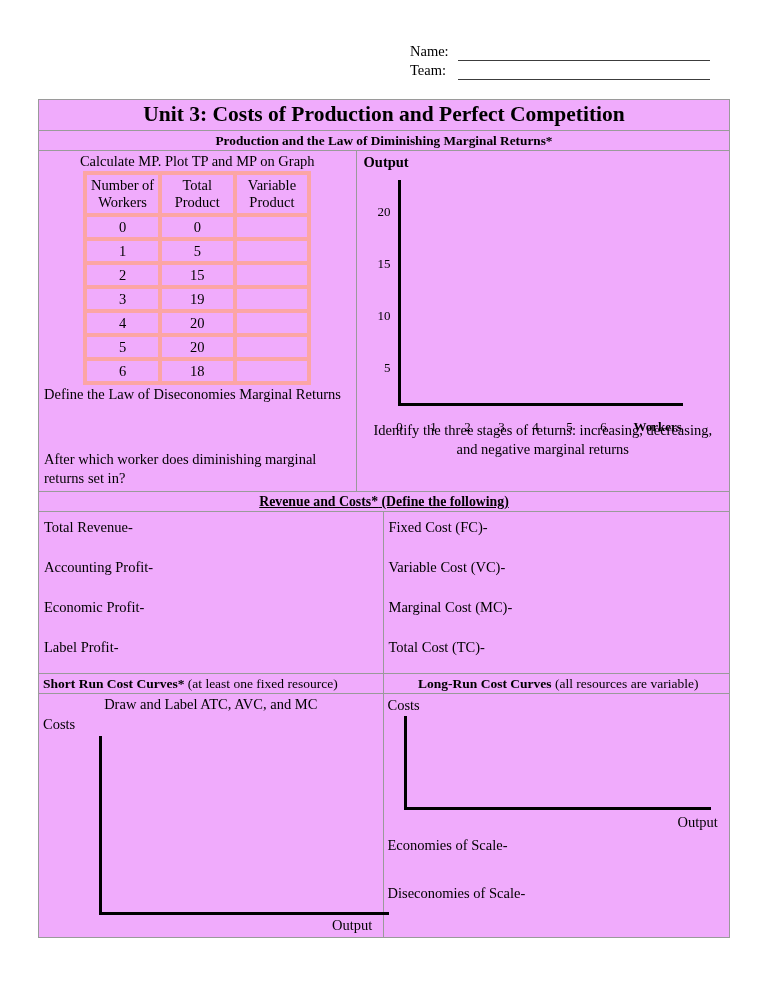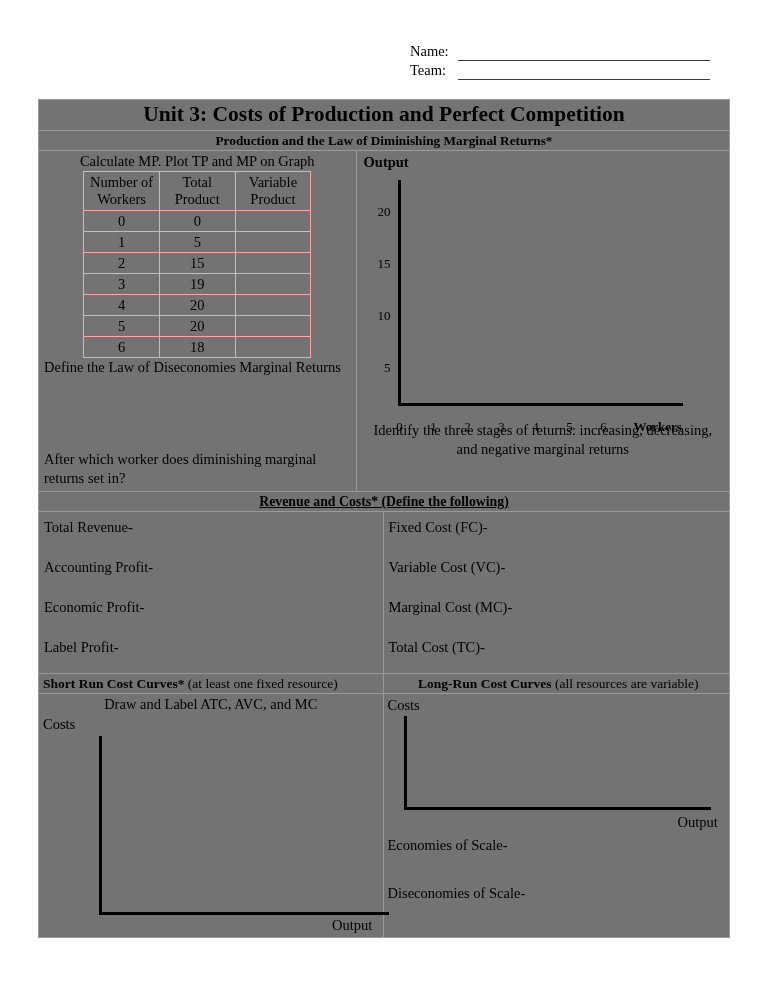--- a/index.html
+++ b/index.html
@@ -39,21 +39,21 @@
   }
 
   
   .sheet {
     position: absolute;
     left: 38px;
     top: 99px;
     width: 692px;
     border: 1px solid #9a9a9a;
     box-sizing: border-box;
-    background: #737373;
+    background: #f0abfc;
   }
   .band {
     border-bottom: 1px solid #9a9a9a;
     box-sizing: border-box;
   }
   .band:last-child { border-bottom: none; }
 
   .title-band {
     text-align: center;
     font-weight: bold;
@@ -92,21 +92,21 @@
   }
 
   
   table.mp {
     border-collapse: collapse;
     margin: 0 auto;
     width: 228px;
     table-layout: fixed;
   }
   table.mp th, table.mp td {
-    border: 1px solid #fca5a5;
+    border: 4px solid #fca5a5;
     text-align: center;
     font-size: 14.5px;
     font-weight: normal;
     line-height: 17px;
     padding: 0;
     height: 20px;
   }
   table.mp th { height: 38px; vertical-align: middle; }
   table.mp td.mp-blank { }
 

